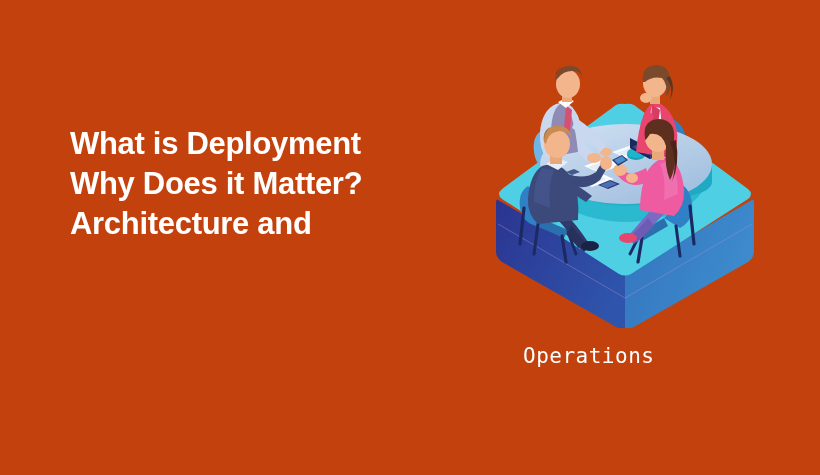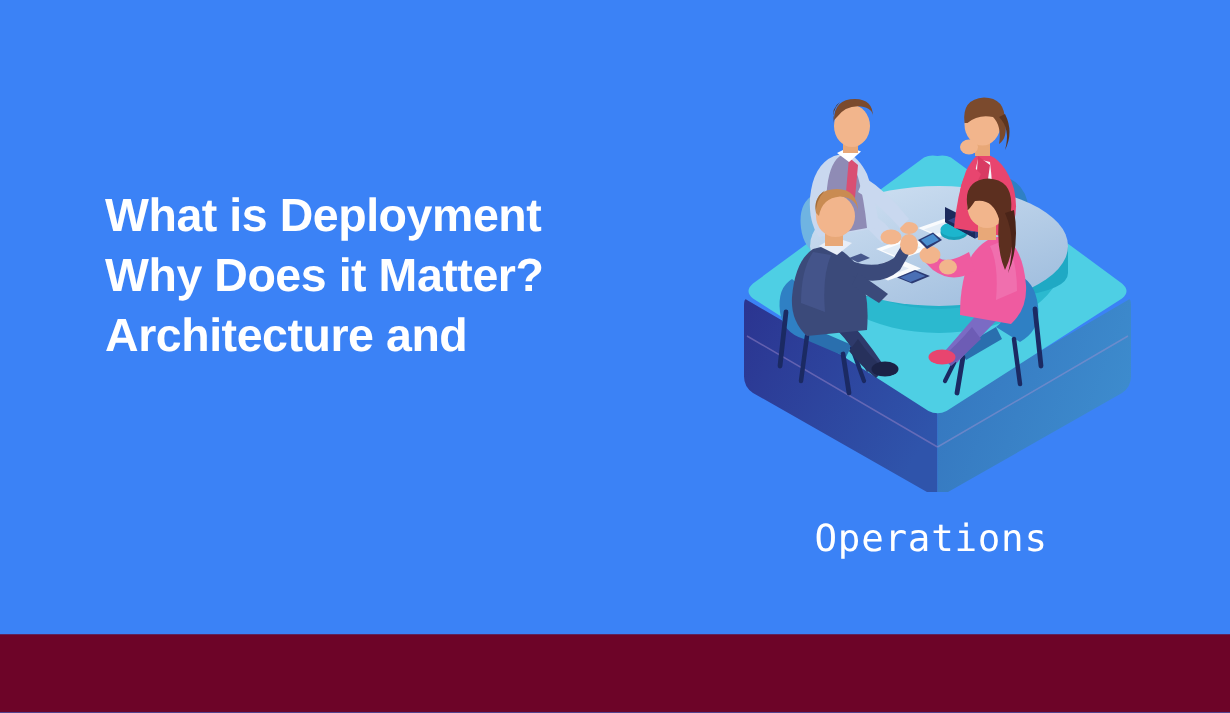--- a/index.html
+++ b/index.html
@@ -6,23 +6,23 @@
     margin: 0;
     padding: 0;
     background: #6d0428;
   }
   body {
     font-family: "Liberation Sans", sans-serif;
   }
   #banner {
     position: relative;
     width: 820px;
-    height: 423px;
+    height: 475px;
     overflow: hidden;
-    background: #3b82f6;
+    background: #c2410c;
   }
   #headline {
     position: absolute;
     left: 70px;
     top: 103px;
     width: 400px;
     color: #ffffff;
     font-family: "Liberation Sans", sans-serif;
     font-weight: bold;
     font-size: 31px;
@@ -32,24 +32,23 @@
   #headline .hl-line {
     display: block;
     white-space: nowrap;
   }
   #caption {
     position: absolute;
     left: 523px;
     top: 344px;
     color: #ffffff;
     font-family: "DejaVu Sans Mono", "Liberation Mono", monospace;
-    font-size: 25px;
+    font-size: 21px;
     letter-spacing: 0.5px;
     white-space: nowrap;
-    margin-left: 20px;
   }
   #illustration {
     position: absolute;
     left: 480px;
     top: 48px;
     width: 290px;
     height: 280px;
   }
   #illustration svg {
     display: block;

